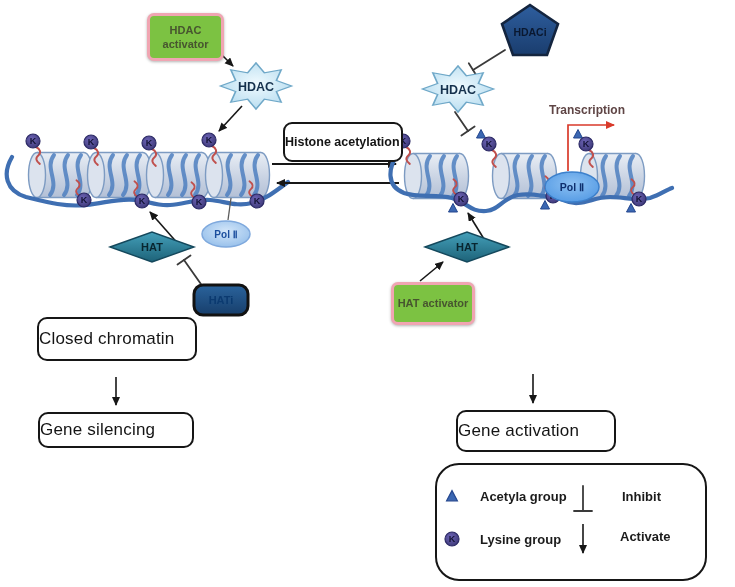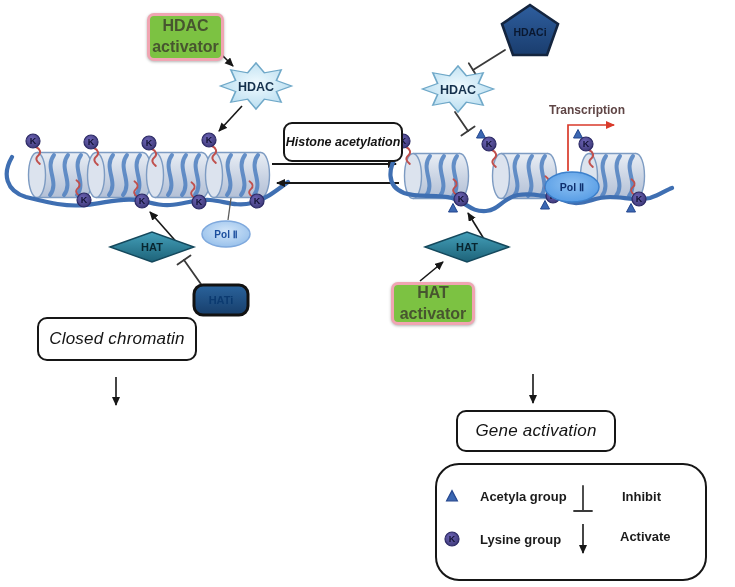--- a/index.html
+++ b/index.html
@@ -1,26 +1,26 @@
 <!DOCTYPE html>
 <html><head>
 <meta charset="utf-8">
 <style>
   html,body{margin:0;padding:0;background:#ffffff;}
   #stage{position:relative;width:735px;height:587px;background:#ffffff;overflow:hidden;
          font-family:"Liberation Sans",sans-serif;}
   #art{position:absolute;left:0;top:0;z-index:1;}
   .abs{position:absolute;z-index:2;}
   .obox{background:#ffffff;border:2.5px solid #161616;border-radius:10px;
-        display:flex;align-items:center;justify-content:center;text-align:center;color:#141414;font-style:italic;}
+        display:flex;align-items:center;text-align:center;color:#141414;}
   .ctr-box{font-weight:bold;font-size:12.5px;border-radius:9px;}
   .state-box{font-size:17px;font-weight:400;letter-spacing:.2px;}
   .green-box{background:#7cc242;border:3px solid #f0a5b2;border-radius:7px;
              display:flex;align-items:center;justify-content:center;text-align:center;
-             font-weight:bold;font-size:16px;line-height:1.3;color:#47552f;
+             font-weight:bold;font-size:11px;line-height:1.3;color:#47552f;
              box-shadow:0 1px 3px rgba(0,0,0,.3);}
   .legend-box{background:transparent;border:2.5px solid #161616;border-radius:24px;}
   .legend-text{font-weight:bold;font-size:13px;color:#1b1b1b;white-space:nowrap;}
   .transcription{font-weight:bold;font-size:12px;color:#5f4545;white-space:nowrap;}
   
   .coil{stroke:#4d7fc0;stroke-width:4;fill:none;stroke-linecap:round;opacity:.85;}
   .tail{stroke:#c0504d;stroke-width:2.6;fill:none;stroke-linecap:round;}
   .dna{stroke:#3f6fb2;stroke-width:4.2;fill:none;stroke-linecap:round;}
   .arrow{stroke:#171717;stroke-width:1.6;fill:none;}
   .arrow-big{stroke:#171717;stroke-width:2.2;fill:none;}
@@ -241,20 +241,23 @@
     <span>Histone acetylation</span>
   </div>
 
 
   <div class="abs transcription" style="left:549px;top:103px;text-align:right;">Transcription</div>
 
   <div class="abs obox state-box" style="left:37px;top:317px;width:156px;height:40px;">
     <span>Closed chromatin</span>
   </div>
 
+  <div class="abs obox state-box" style="left:38px;top:412px;width:152px;height:32px;">
+    <span>Gene silencing</span>
+  </div>
 
 
   <div class="abs obox state-box" style="left:456px;top:410px;width:156px;height:38px;">
     <span>Gene activation</span>
   </div>
 
   <div class="abs legend-box" style="left:435px;top:463px;width:268px;height:114px;"></div>
   <div class="abs legend-text" style="left:480px;top:489px;">Acetyla group</div>
   <div class="abs legend-text" style="left:622px;top:489px;">Inhibit</div>
   <div class="abs legend-text" style="left:480px;top:532px;">Lysine group</div>

